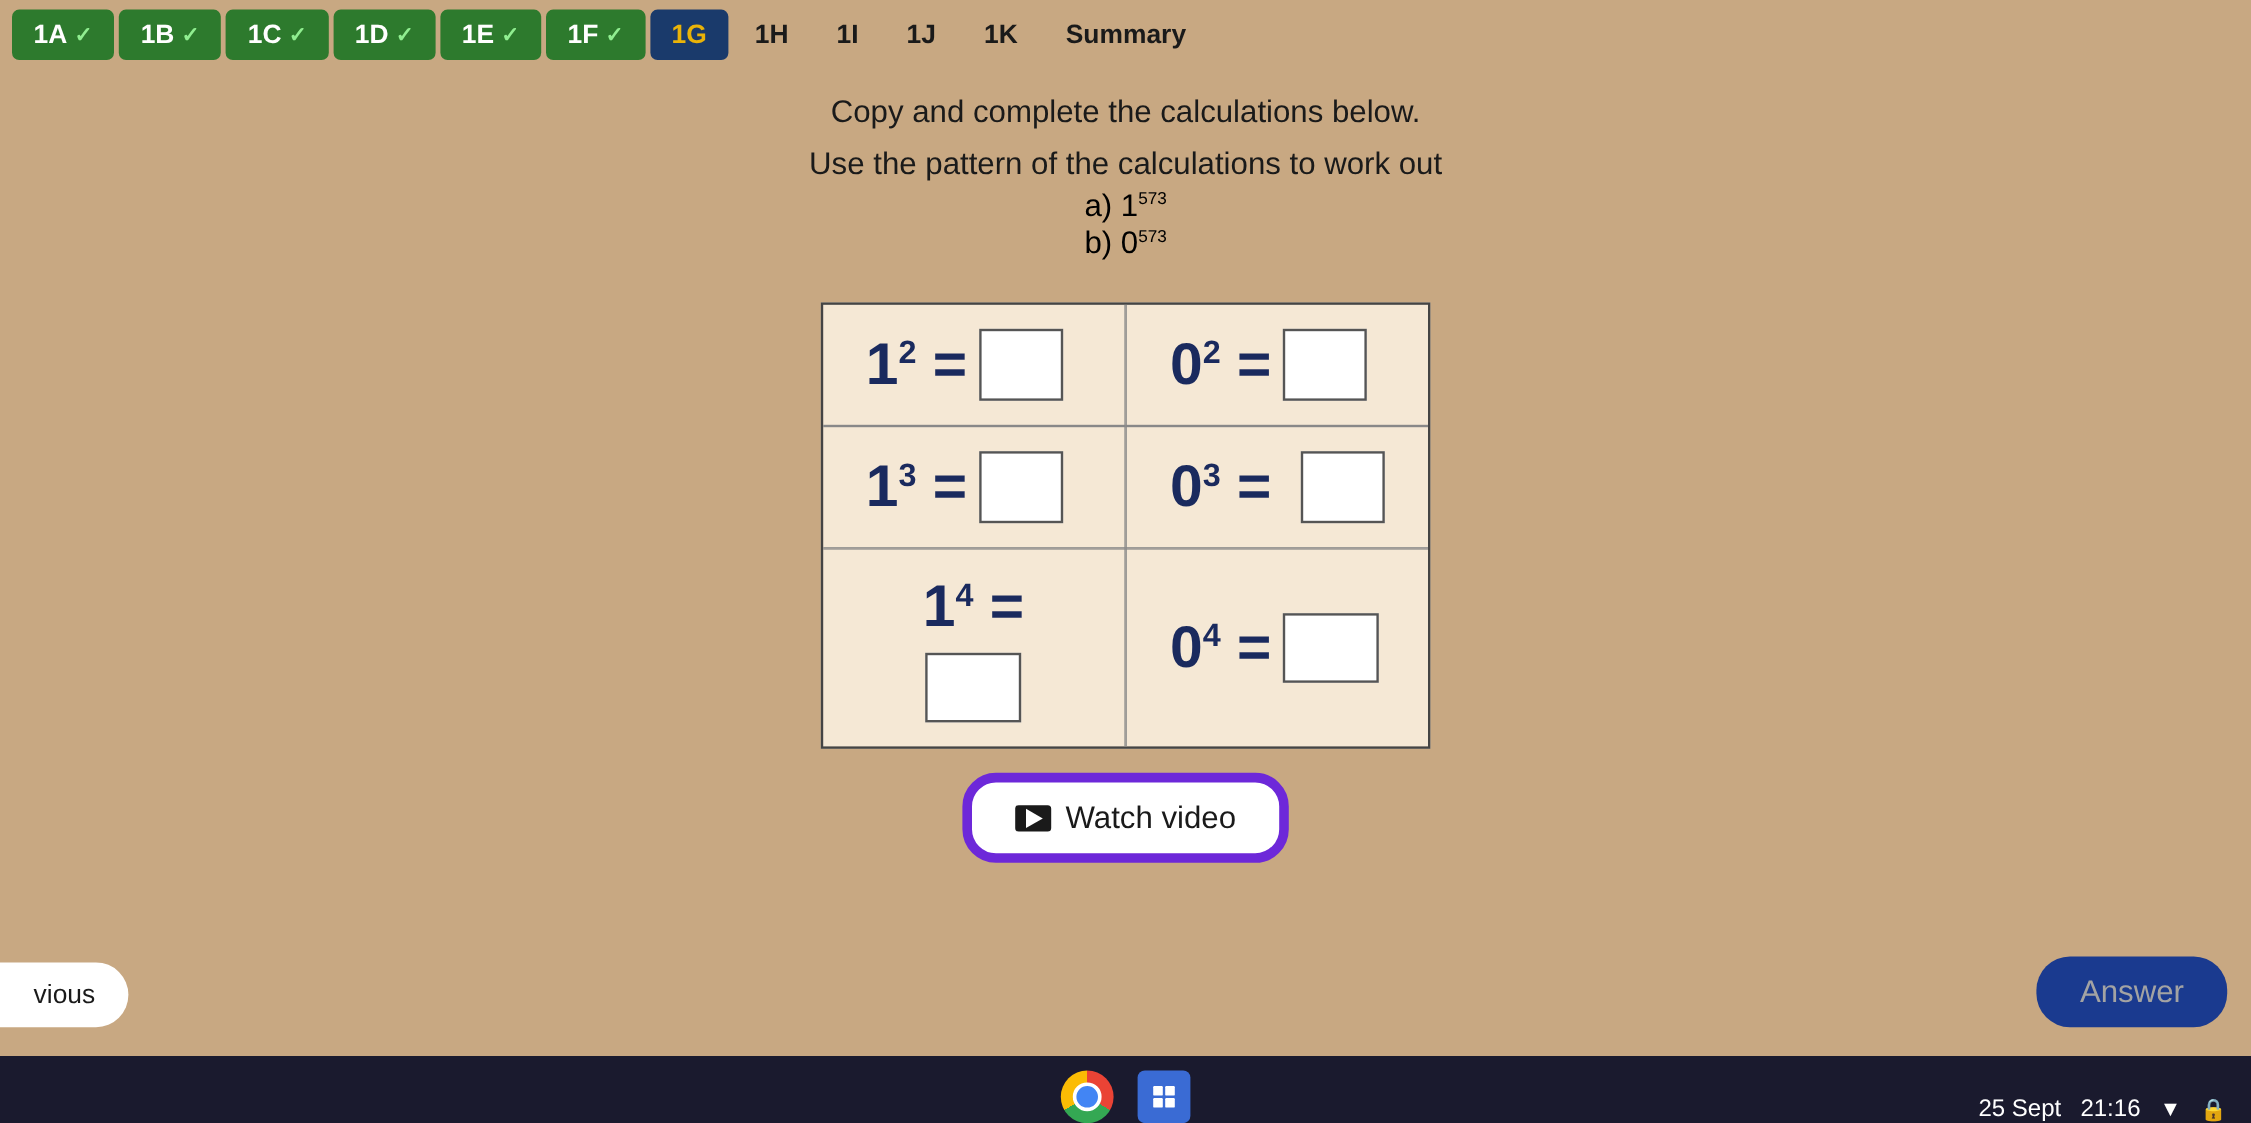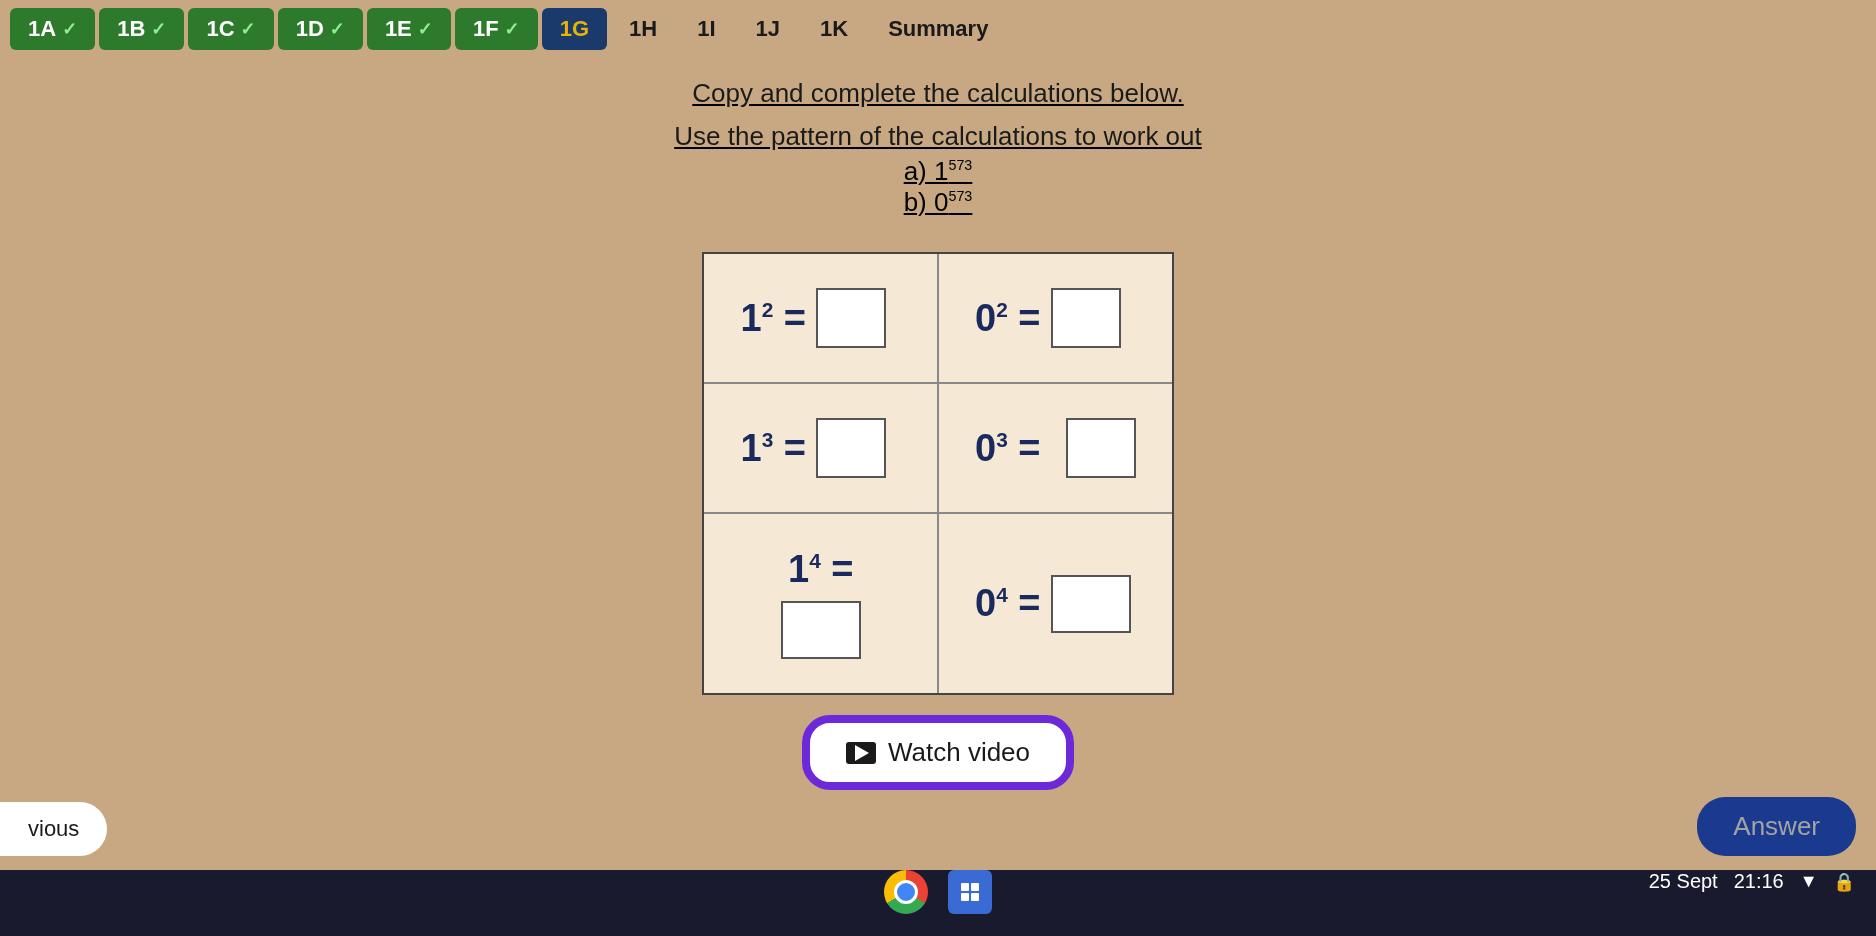--- a/index.html
+++ b/index.html
@@ -64,21 +64,20 @@
     .main-content {
       padding: 20px 0 0 0;
       display: flex;
       flex-direction: column;
       align-items: center;
     }
 
     .instructions {
       text-align: center;
       margin-bottom: 24px;
-      text-decoration: underline;
     }
 
     .instructions p {
       font-size: 26px;
       color: #1a1a1a;
       margin-bottom: 12px;
     }
 
     .instructions .pattern-text {
       font-size: 26px;
@@ -99,22 +98,22 @@
       margin-top: 10px;
     }
 
     .calc-grid {
       display: grid;
       grid-template-columns: 1fr 1fr;
       border-collapse: collapse;
     }
 
     .calc-cell {
-      padding: 34px 36px;
-      font-size: 38px;
+      padding: 20px 36px;
+      font-size: 49px;
       font-weight: bold;
       color: #1a2a5e;
       display: flex;
       align-items: center;
       gap: 10px;
       border: 1px solid #888;
     }
 
     .calc-cell:nth-child(1) { border-top: none; border-left: none; }
     .calc-cell:nth-child(2) { border-top: none; border-right: none; }
@@ -207,24 +206,24 @@
       font-size: 26px;
       cursor: pointer;
     }
 
     
     .taskbar {
       position: absolute;
       bottom: 0;
       left: 0;
       right: 0;
-      height: 66px;
+      height: 56px;
       background: #1a1a2e;
       display: flex;
-      align-items: flex-start;
+      align-items: flex-end;
       justify-content: center;
       gap: 20px;
     }
 
     .taskbar-icon {
       width: 44px;
       height: 44px;
       border-radius: 50%;
       display: flex;
       align-items: center;

